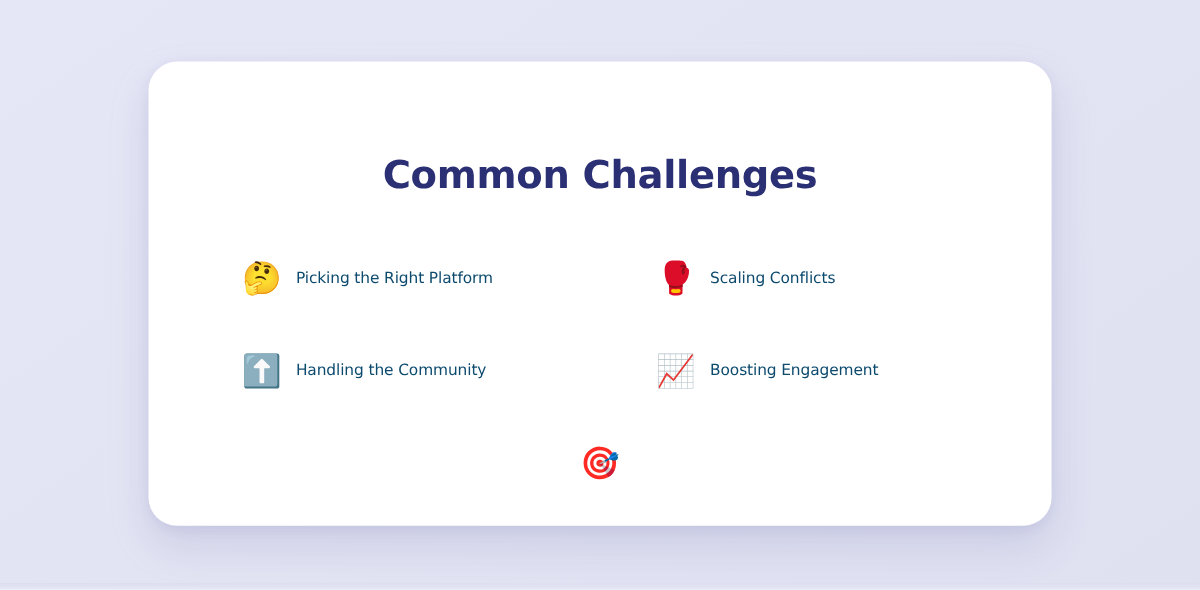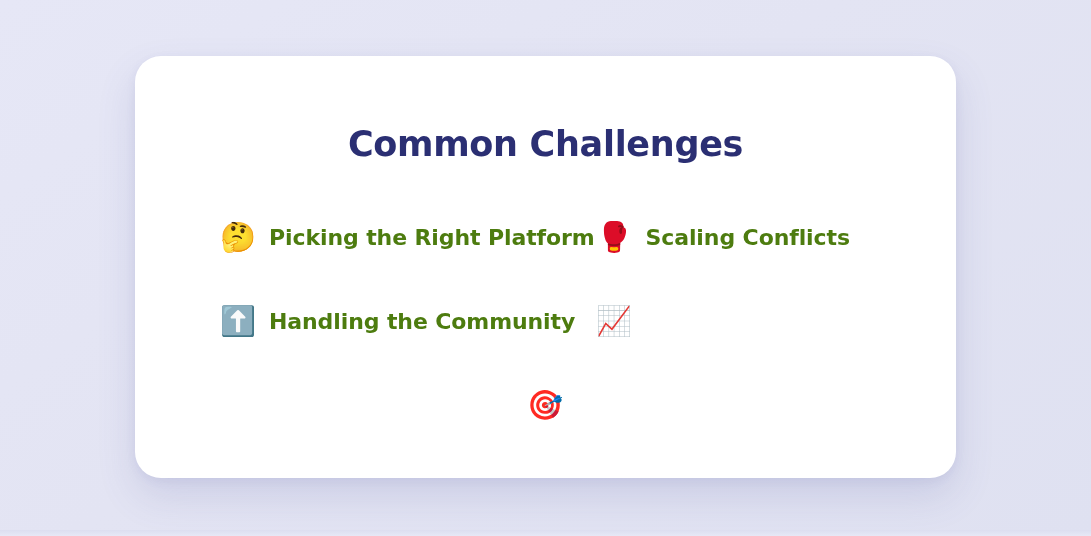--- a/index.html
+++ b/index.html
@@ -49,21 +49,21 @@
     flex-direction: column;
     align-items: center;
   }
 
   #card-title {
     font-family: "DejaVu Sans", sans-serif;
     font-size: 35px;
     font-weight: bold;
     color: #2b2f73;
     letter-spacing: -0.3px;
-    margin-top: 24px;
+    margin-top: 40px;
     text-align: center;
     white-space: nowrap;
   }
 
   #challenge-list {
     margin-top: 46px;
     width: 100%;
     display: flex;
     flex-direction: column;
     align-items: center;
@@ -110,23 +110,23 @@
     width: 34px;
     height: 34px;
     display: flex;
     align-items: center;
     justify-content: center;
     flex: 0 0 auto;
   }
 
   .item-label {
     font-family: "DejaVu Sans", sans-serif;
-    font-size: 22px;
-    font-weight: bold;
-    color: #4d7c0f;
+    font-size: 14px;
+    font-weight: normal;
+    color: #0c4a6e;
     white-space: nowrap;
     letter-spacing: -0.1px;
   }
 
   .row-spacer { height: 30px; }
 
   #final-row {
     margin-top: 30px;
     width: 100%;
     display: flex;
@@ -167,20 +167,21 @@
         <div class="row-pair">
           <div class="cell left-cell">
             <div class="challenge-item">
               <span class="item-emoji">⬆️</span>
               <span class="item-label">Handling the Community</span>
             </div>
           </div>
           <div class="cell right-cell">
             <div class="challenge-item">
               <span class="item-emoji">📈</span>
+              <span class="item-label">Boosting Engagement</span>
             </div>
           </div>
         </div>
       </div>
 
       <div id="final-row">
         <div class="challenge-item centered">
           <span class="item-emoji">🎯</span>
         </div>
       </div>

